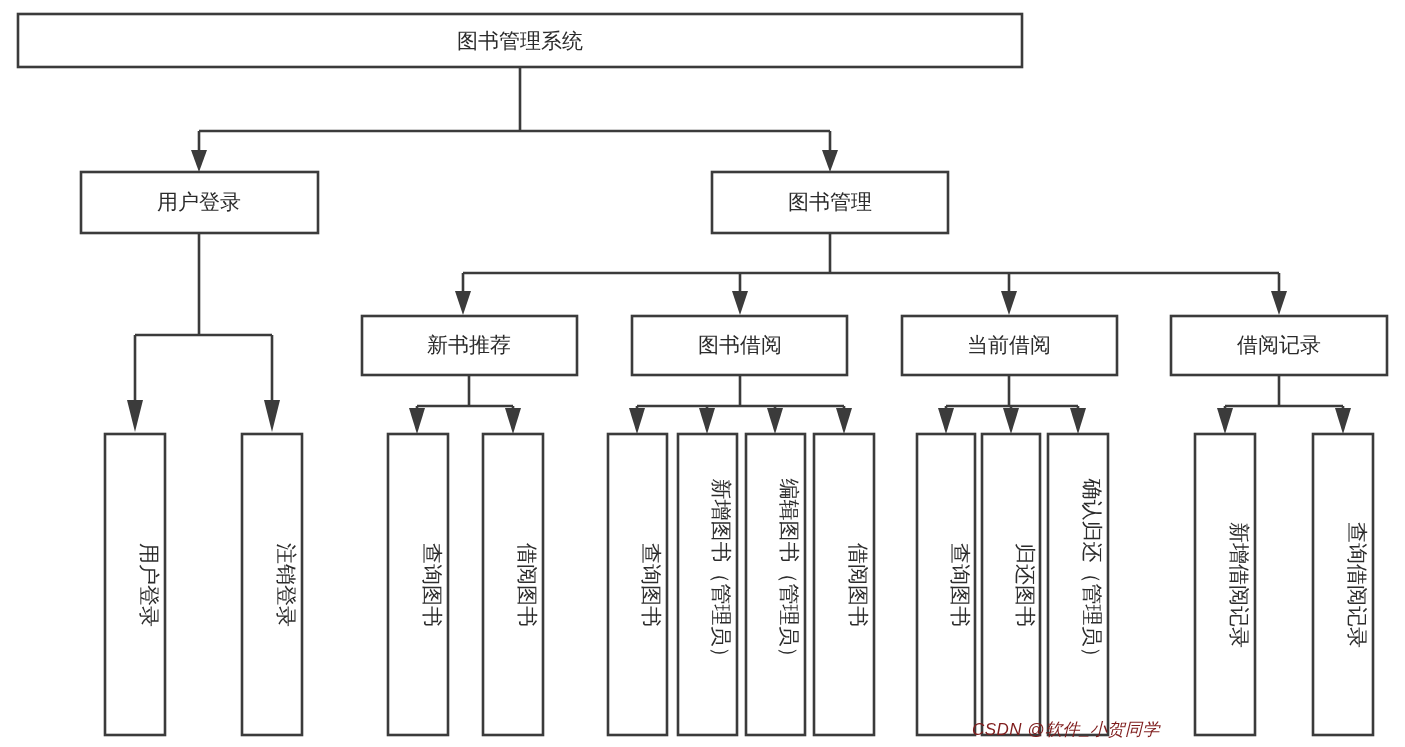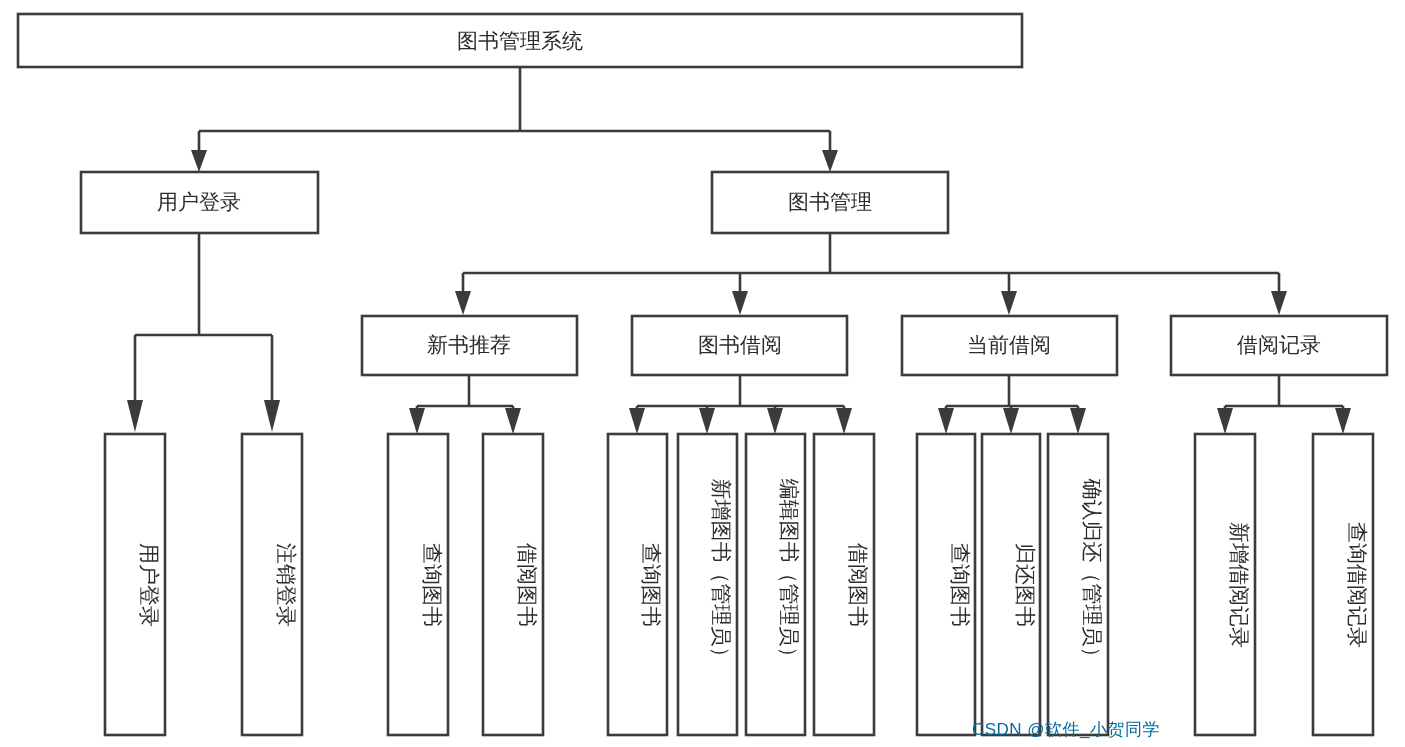--- a/index.html
+++ b/index.html
@@ -53,24 +53,25 @@
     font-size: 21px;
     fill: #2b2b2b;
     text-anchor: middle;
   }
   .watermark {
     position: absolute;
     right: 8px;
     bottom: 6px;
     font-family: "Liberation Sans", "DejaVu Sans", sans-serif;
     font-size: 17px;
-    color: #0369a1;
+    color: #7f1d1d;
     letter-spacing: 0.5px;
     white-space: nowrap;
     pointer-events: none;
+    font-style: italic;
   }
 </style>
 </head>
 <body>
 
 <div id="diagram-root">
 
   <svg id="tree-svg" viewBox="0 0 1405 747">
 
     <g>

